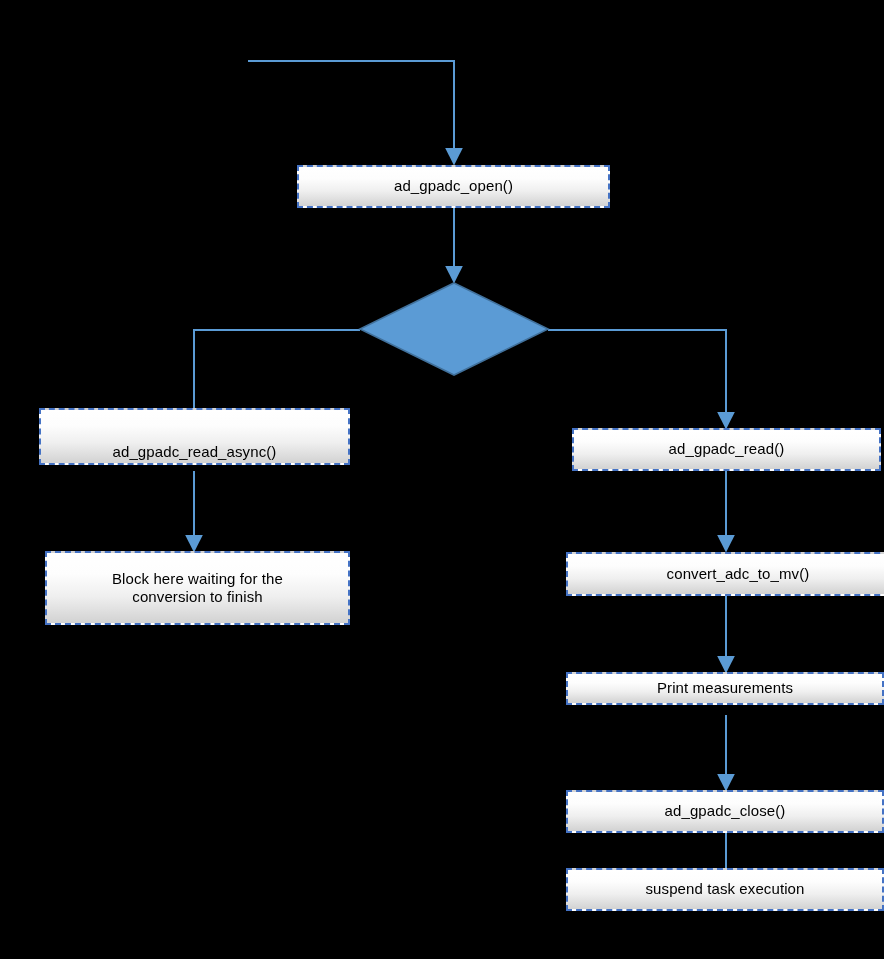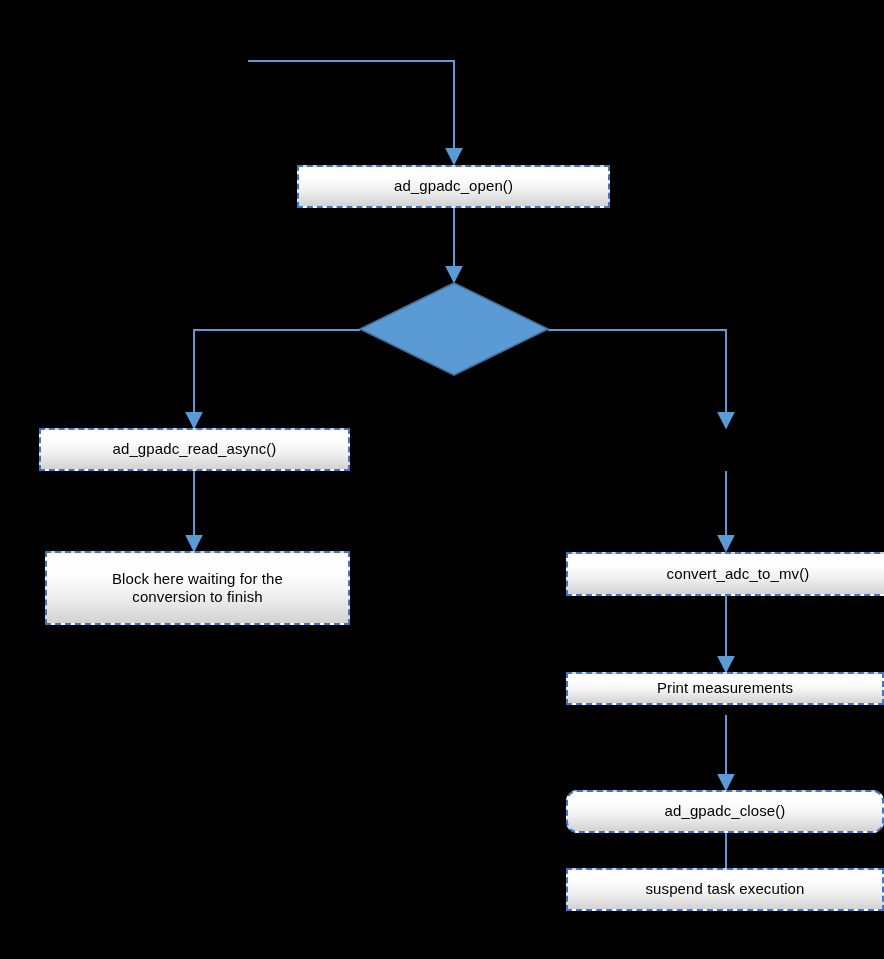--- a/index.html
+++ b/index.html
@@ -100,39 +100,42 @@
     <span class="label">ad_gpadc_open()</span>
   </div>
 
   <div class="decision-diamond" style="left:358px; top:281px; width:192px; height:96px;">
     <svg width="192" height="96" viewBox="0 0 192 96">
       <polygon points="96,2 190,48 96,94 2,48" fill="#5B9BD5" stroke="#41719C" stroke-width="1.6"></polygon>
     </svg>
     <span class="label" style="position:absolute; left:0; top:0; width:192px; height:96px; display:flex; align-items:center; justify-content:center; color:#ffffff; font-size:17px;"></span>
   </div>
 
-  <div class="node-box" style="left:39px; top:428px; width:311px; height:43px;">
+  <div class="node-box" style="left:39px; top:408px; width:311px; height:57px;align-items:flex-end;">
     <span class="label">ad_gpadc_read_async()</span>
   </div>
 
   <div class="node-box" style="left:45px; top:551px; width:305px; height:74px;">
     <span class="label">Block here waiting for the
 conversion to finish</span>
   </div>
 
+  <div class="node-box" style="left:572px; top:428px; width:309px; height:43px;">
+    <span class="label">ad_gpadc_read()</span>
+  </div>
 
   <div class="node-box" style="left:566px; top:552px; width:344px; height:44px;">
     <span class="label">convert_adc_to_mv()</span>
   </div>
 
   <div class="node-box" style="left:566px; top:672px; width:318px; height:33px;">
     <span class="label">Print measurements</span>
   </div>
 
-  <div class="node-box" style="left:566px; top:790px; width:318px; height:43px;border-radius:11px;">
+  <div class="node-box" style="left:566px; top:790px; width:318px; height:43px;">
     <span class="label">ad_gpadc_close()</span>
   </div>
 
   <div class="node-box" style="left:566px; top:868px; width:318px; height:43px;">
     <span class="label">suspend task execution</span>
   </div>
 
 </div>
 
 </body></html>

